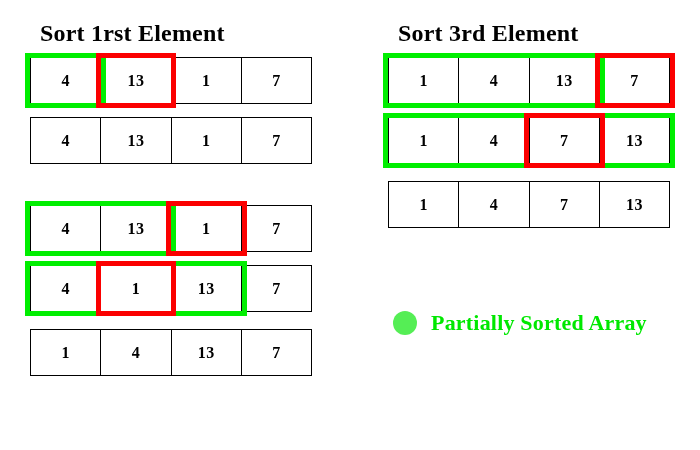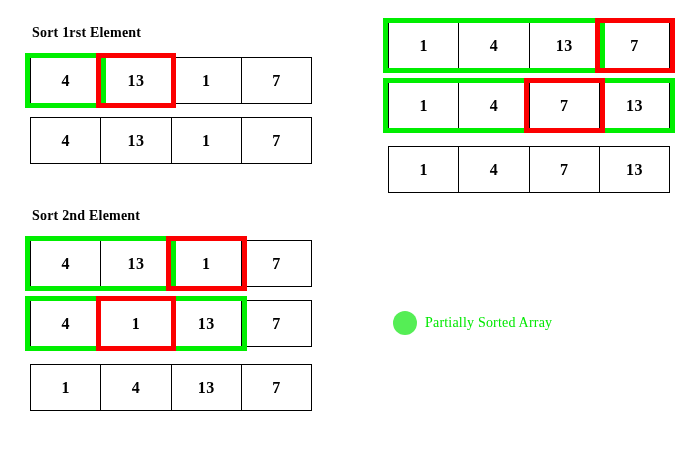--- a/index.html
+++ b/index.html
@@ -19,26 +19,26 @@
 
   
   .section {
     position: absolute;
   }
   #section-1 { left: 30px; top: 22px; }
   #section-2 { left: 30px; top: 205px; }
   #section-3 { left: 388px; top: 22px; }
 
   .section-title {
-    font-size: 14px;
+    font-size: 24px;
     font-weight: bold;
     letter-spacing: 0.2px;
     line-height: 22px;
     white-space: nowrap;
-    margin: 0 0 13px 2px;
+    margin: 0 0 13px 10px;
     color: #000000;
   }
 
   
   .array-row {
     position: relative;
     width: 282px;
     height: 47px;
     margin-bottom: 13px;
   }
@@ -107,23 +107,23 @@
     align-items: center;
     height: 46px;
   }
   .legend-dot {
     width: 24px;
     height: 24px;
     border-radius: 50%;
     flex: none;
   }
   .legend-label {
-    margin-left: 8px;
-    font-size: 14px;
-    font-weight: normal;
+    margin-left: 14px;
+    font-size: 22px;
+    font-weight: bold;
     white-space: nowrap;
     letter-spacing: 0.2px;
   }
   .legend-label.green { color: #00e800; }
   .legend-label.red   { color: #f50000; }
 </style>
 </head>
 <body>
 
 <div class="section" id="section-1">
@@ -144,21 +144,20 @@
     <div class="cells">
       <div class="cell">4</div>
       <div class="cell">13</div>
       <div class="cell">1</div>
       <div class="cell end">7</div>
     </div>
   </div>
 </div>
 
 <div class="section" id="section-2">
-  <div class="section-title">Sort 2nd Element</div>
 
   <div class="array-row">
     <div class="cells">
       <div class="cell">4</div>
       <div class="cell">13</div>
       <div class="cell">1</div>
       <div class="cell end">7</div>
     </div>
     <div class="hl green span-2 at-1"></div>
     <div class="hl red span-1 at-3"></div>
@@ -179,20 +178,21 @@
     <div class="cells">
       <div class="cell">1</div>
       <div class="cell">4</div>
       <div class="cell">13</div>
       <div class="cell end">7</div>
     </div>
   </div>
 </div>
 
 <div class="section" id="section-3">
+  <div class="section-title">Sort 3rd Element</div>
 
   <div class="array-row">
     <div class="cells">
       <div class="cell">1</div>
       <div class="cell">4</div>
       <div class="cell">13</div>
       <div class="cell end">7</div>
     </div>
     <div class="hl green span-3 at-1"></div>
     <div class="hl red span-1 at-4"></div>

